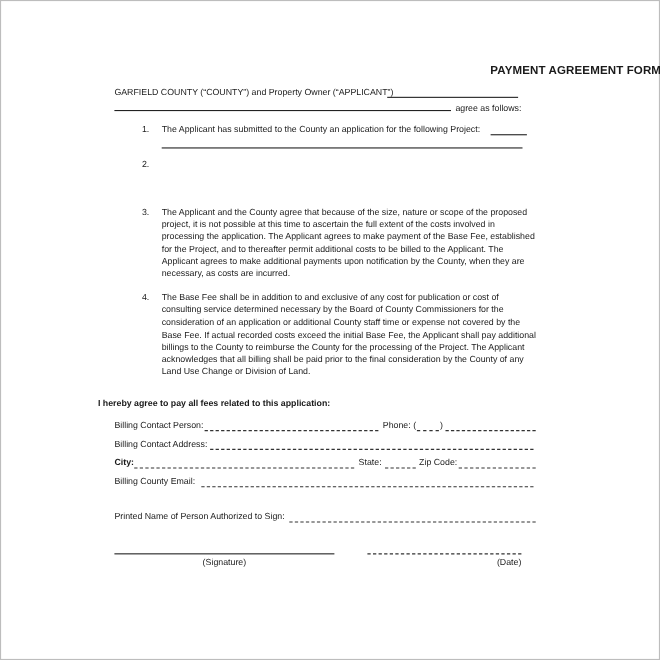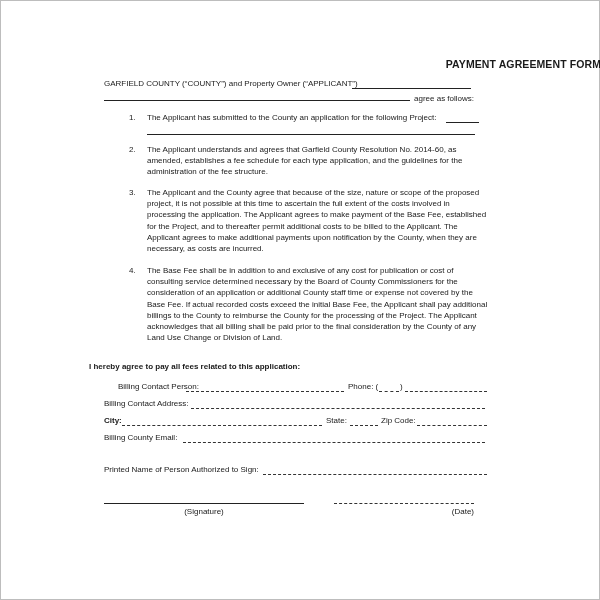--- a/index.html
+++ b/index.html
@@ -25,31 +25,30 @@
   <div class="rule" style="left:351px; top:87px; width:119px;"></div>
   <div class="rule" style="left:103px; top:99px; width:306px;"></div>
   <div class="abs txt" style="left:413px; top:92px;">agree as follows:</div>
 
   <div class="num" style="top:111px;">1.</div>
   <div class="abs txt" style="left:146px; top:111px;">The Applicant has submitted to the County an application for the following Project:</div>
   <div class="rule" style="left:445px; top:121px; width:33px;"></div>
   <div class="rule" style="left:146px; top:133px; width:328px;"></div>
 
   <div class="num" style="top:143px;">2.</div>
-  <div class="para" style="left:146px; top:143px; width:340px;">The Applicant understands and agrees that Garfield County Resolution No. 2014-60, as amended, establishes a fee schedule for each type application, and the guidelines for the administration of the fee structure.</div>
 
   <div class="num" style="top:186px;">3.</div>
   <div class="para" style="left:146px; top:186px; width:342px;">The Applicant and the County agree that because of the size, nature or scope of the proposed project, it is not possible at this time to ascertain the full extent of the costs involved in processing the application.  The Applicant agrees to make payment of the Base Fee, established for the Project, and to thereafter permit additional costs to be billed to the Applicant.  The Applicant agrees to make additional payments upon notification by the County, when they are necessary, as costs are incurred.</div>
 
   <div class="num" style="top:264px;">4.</div>
   <div class="para" style="left:146px; top:264px; width:342px;">The Base Fee shall be in addition to and exclusive of any cost for publication or cost of consulting service determined necessary by the Board of County Commissioners for the consideration of an application or additional County staff time or expense not covered by the Base Fee.  If actual recorded costs exceed the initial Base Fee, the Applicant shall pay additional billings to the County to reimburse the County for the processing of the Project. The Applicant acknowledges that all billing shall be paid prior to the final consideration by the County of any Land Use Change or Division of Land.</div>
 
   <div class="abs txt bold" style="left:88px; top:360px;">I hereby agree to pay all fees related to this application:</div>
 
-  <div class="abs txt" style="left:117px; top:380px;">Billing Contact Person:</div>
+  <div class="abs txt" style="left:103px; top:380px;">Billing Contact Person:</div>
   <div class="rule" style="left:185px; top:390px; width:158px; border-top:1px dashed #333;"></div>
   <div class="abs txt" style="left:347px; top:380px;">Phone: (</div>
   <div class="rule" style="left:378px; top:390px; width:20px; border-top:1px dashed #333;"></div>
   <div class="abs txt" style="left:399px; top:380px;">)</div>
   <div class="rule" style="left:404px; top:390px; width:82px; border-top:1px dashed #333;"></div>
 
   <div class="abs txt" style="left:103px; top:397px;">Billing Contact Address:</div>
   <div class="rule" style="left:190px; top:407px; width:294px; border-top:1px dashed #333;"></div>
 
   <div class="abs txt" style="left:103px; top:414px;font-weight:bold;">City:</div>

